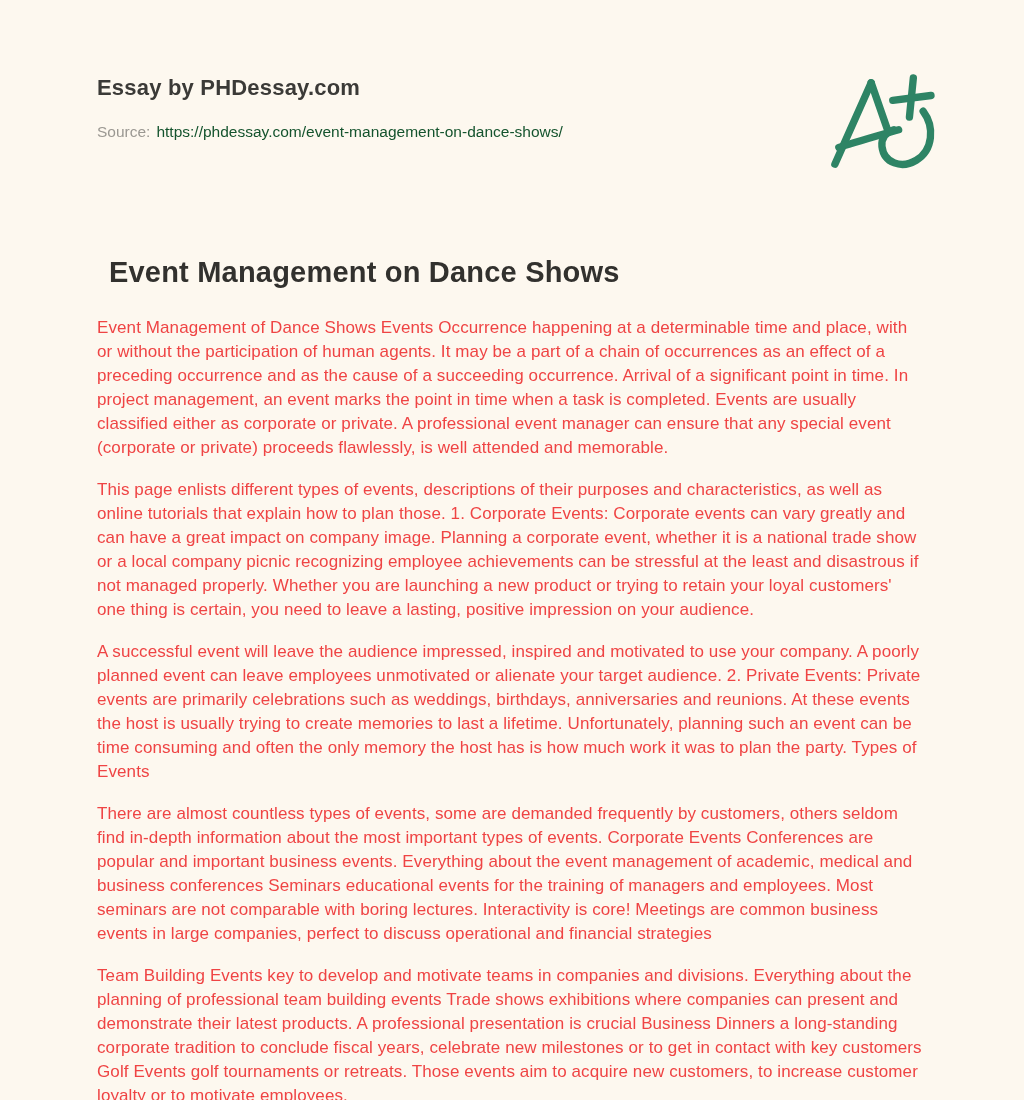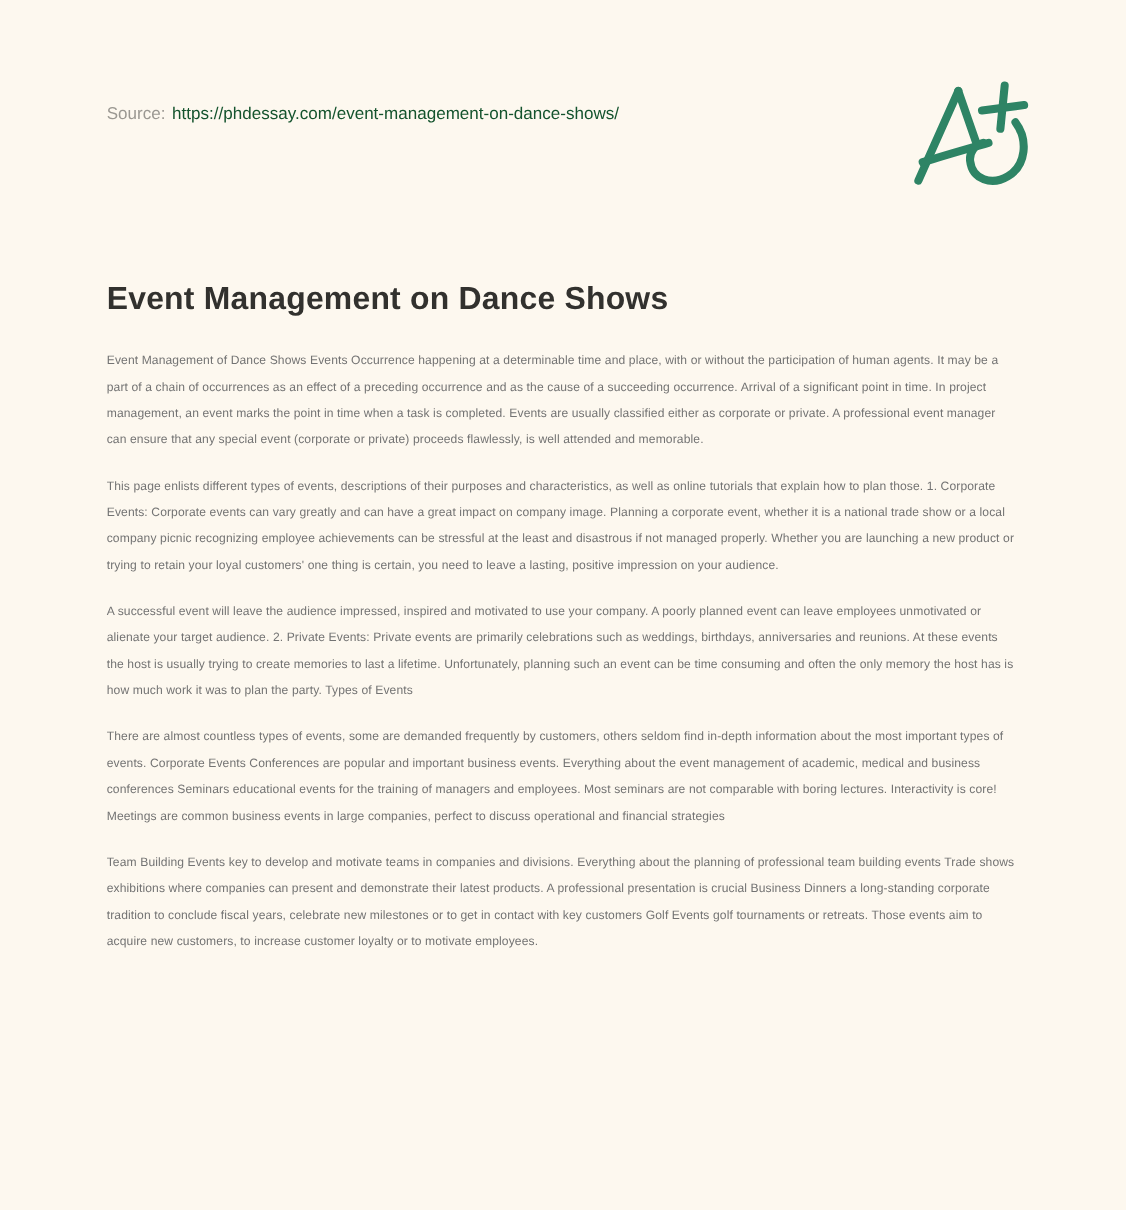--- a/index.html
+++ b/index.html
@@ -47,46 +47,47 @@
     font-weight: 500;
   }
   .logo {
     width: 118px;
     height: 102px;
     margin-top: -4px;
     margin-right: -12px;
     flex: 0 0 auto;
   }
   .doc-title {
-    margin: 82px 0 0 0;
+    margin: 82px 0 0 12px;
     font-size: 29px;
     line-height: 36px;
     font-weight: 700;
     color: #32312e;
     letter-spacing: 0.2px;
   }
   .essay-body {
     margin-top: 26px;
   }
   .essay-body p {
     margin: 0 0 18px 0;
-    font-size: 11px;
+    font-size: 17px;
     line-height: 24px;
-    color: #737373;
+    color: #ef4444;
     max-width: 826px;
     letter-spacing: 0.1px;
   }
 </style>
 </head>
 <body>
 
 <div class="page">
 
   <div class="header-row">
     <div class="header-left">
+      <h1>Essay by PHDessay.com</h1>
       <div class="source-line">
         <span class="source-label">Source:</span><a class="source-link" href="#">https://phdessay.com/event-management-on-dance-shows/</a>
       </div>
     </div>
 
     <svg class="logo" viewBox="0 0 120 104" aria-hidden="true">
       <g fill="none" stroke="#2e8465" stroke-width="7.5" stroke-linecap="round">
 
         <path d="M14 96 L51 13"></path>
 

